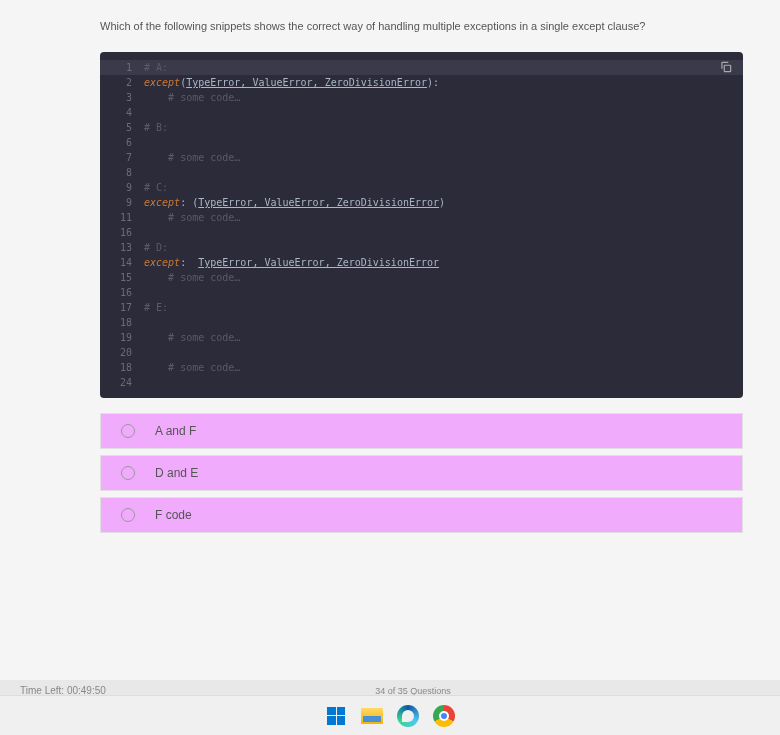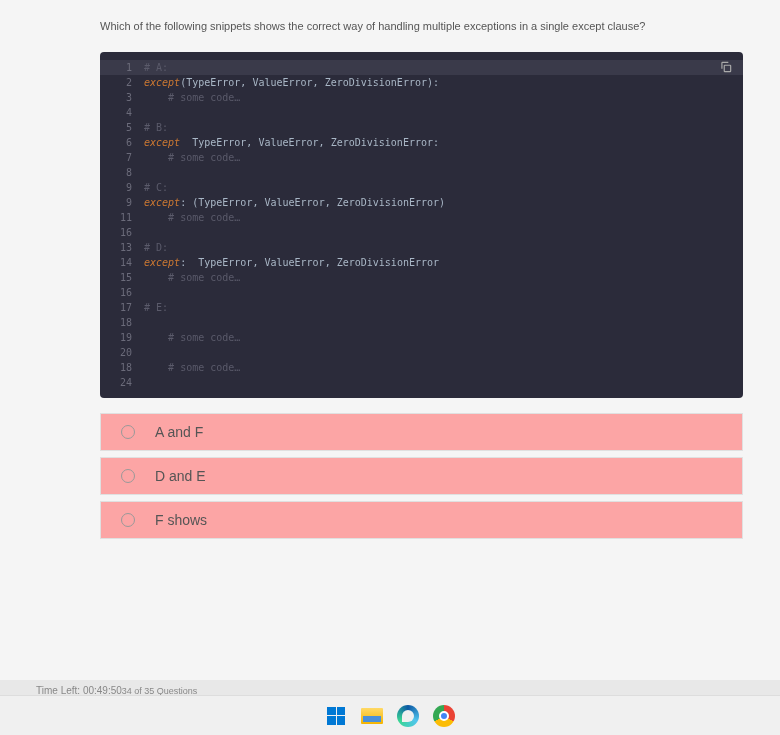--- a/index.html
+++ b/index.html
@@ -47,56 +47,57 @@
       width: 22px;
       text-align: right;
       margin-right: 12px;
       user-select: none;
       flex-shrink: 0;
     }
     .code-content {
       white-space: pre;
     }
     .kw-except { color: #cc7832; font-style: italic; }
-    .kw-type { color: #a9b7c6; }
+    .kw-type { color: #a9b7c6; text-decoration: underline; }
     .kw-comment { color: #5a5a6a; }
     .kw-paren { color: #a9b7c6; }
     .kw-colon { color: #a9b7c6; }
     .highlight-line { background: #3a3a4a; }
     .answers {
       margin-top: 15px;
     }
     .answer-option {
-      background: #fca5a5;
+      background: #f0abfc;
       border: 1px solid #e0e0e0;
       padding: 10px 20px;
       margin-bottom: 6px;
       display: flex;
       align-items: center;
       cursor: pointer;
-      font-size: 14px;
+      font-size: 12px;
       color: #555;
     }
     .radio {
       width: 14px;
       height: 14px;
       border: 1.5px solid #999;
       border-radius: 50%;
       margin-right: 20px;
       flex-shrink: 0;
     }
     .footer-info {
       display: flex;
       justify-content: space-between;
       align-items: center;
-      padding: 5px 60px 5px 36px;
+      padding: 5px 60px 5px 20px;
       font-size: 10px;
       color: #888;
     }
     .progress-text {
+      text-align: center;
       flex: 1;
       font-size: 9px;
     }
     .taskbar {
       position: absolute;
       bottom: 0;
       left: 0;
       right: 0;
       height: 40px;
       background: #f0f0f0;
@@ -199,21 +200,20 @@
         <div class="code-line">
           <span class="line-number">4</span>
           <span class="code-content">&nbsp;</span>
         </div>
         <div class="code-line">
           <span class="line-number">5</span>
           <span class="code-content"><span class="kw-comment"># B:</span></span>
         </div>
         <div class="code-line">
           <span class="line-number">6</span>
-          <span class="code-content"><span class="kw-except">except</span>  <span class="kw-type">TypeError, ValueError, ZeroDivisionError</span><span class="kw-colon">:</span></span>
         </div>
         <div class="code-line">
           <span class="line-number">7</span>
           <span class="code-content">    <span class="kw-comment"># some code…</span></span>
         </div>
         <div class="code-line">
           <span class="line-number">8</span>
           <span class="code-content">&nbsp;</span>
         </div>
         <div class="code-line">
@@ -278,21 +278,21 @@
     <div class="answer-option">
       <div class="radio"></div>
       <span>A and F</span>
     </div>
     <div class="answer-option">
       <div class="radio"></div>
       <span>D and E</span>
     </div>
     <div class="answer-option">
       <div class="radio"></div>
-      <span>F shows</span>
+      <span>F code</span>
     </div>
   </div>
 </div>
 
 <div class="footer-info">
   <span><span>Time Left: </span><span>00:49:50</span></span>
   <span class="progress-text">34 of 35 Questions</span>
   <span></span>
 </div>
 

